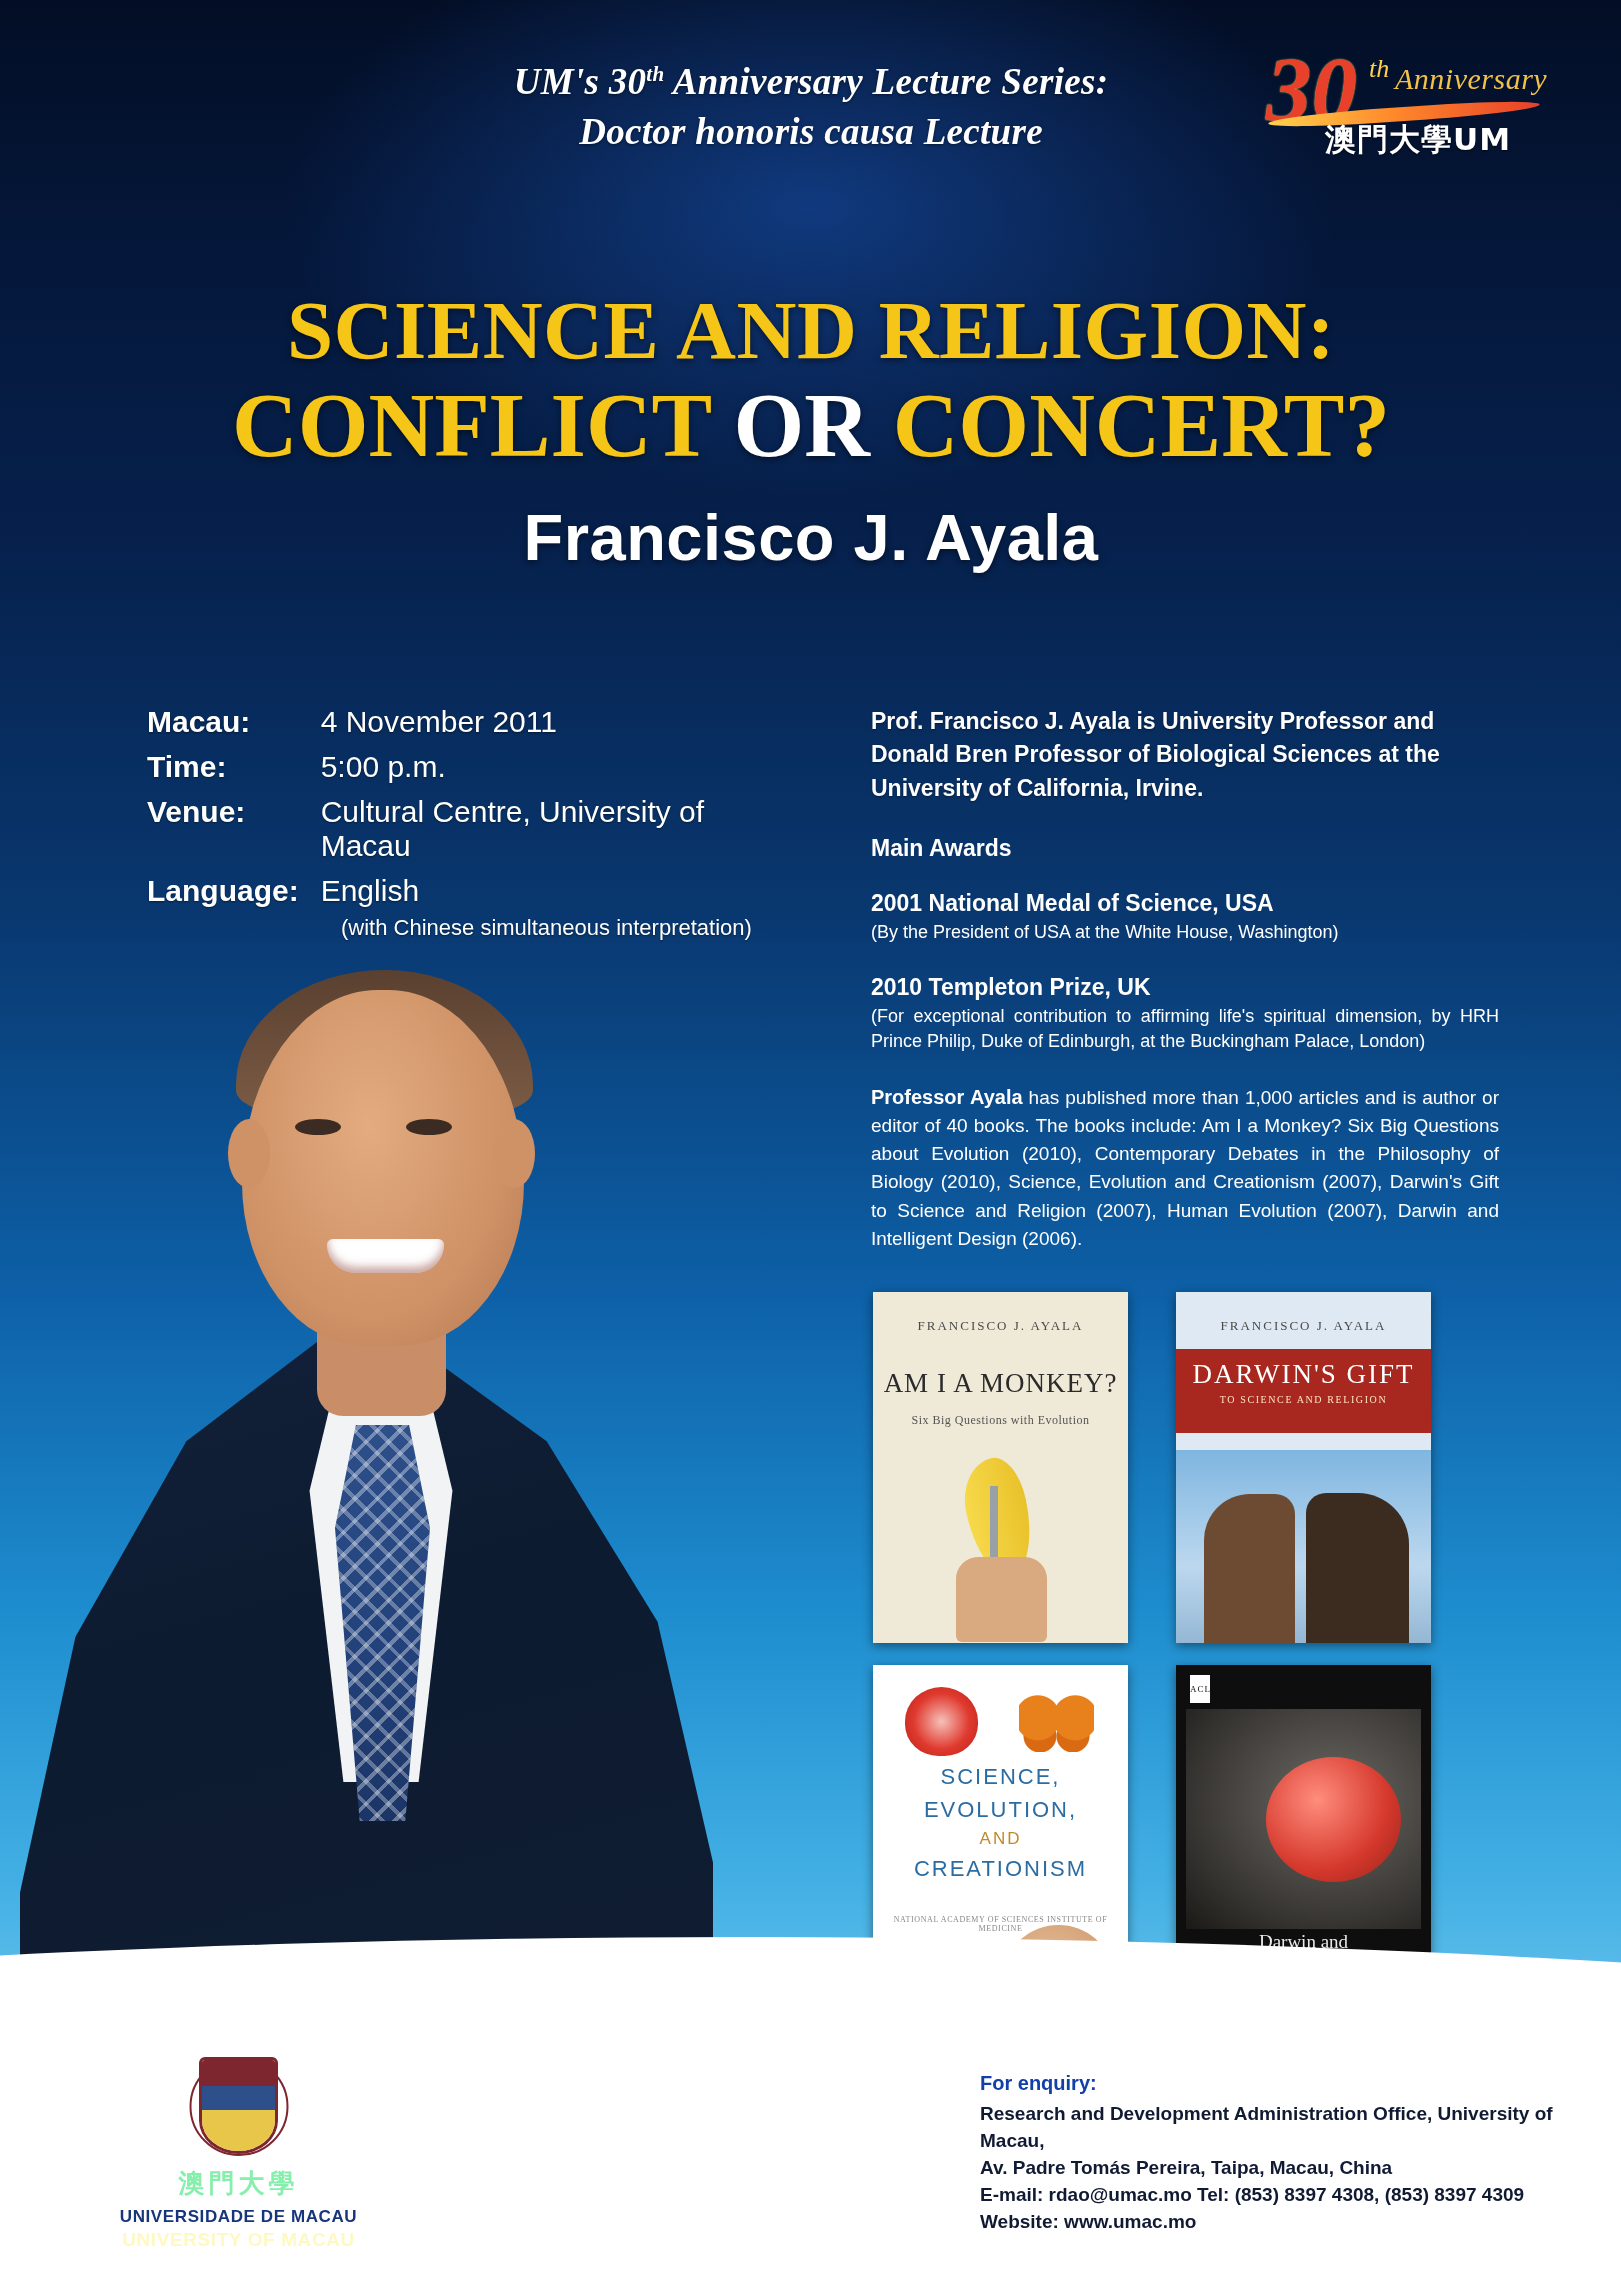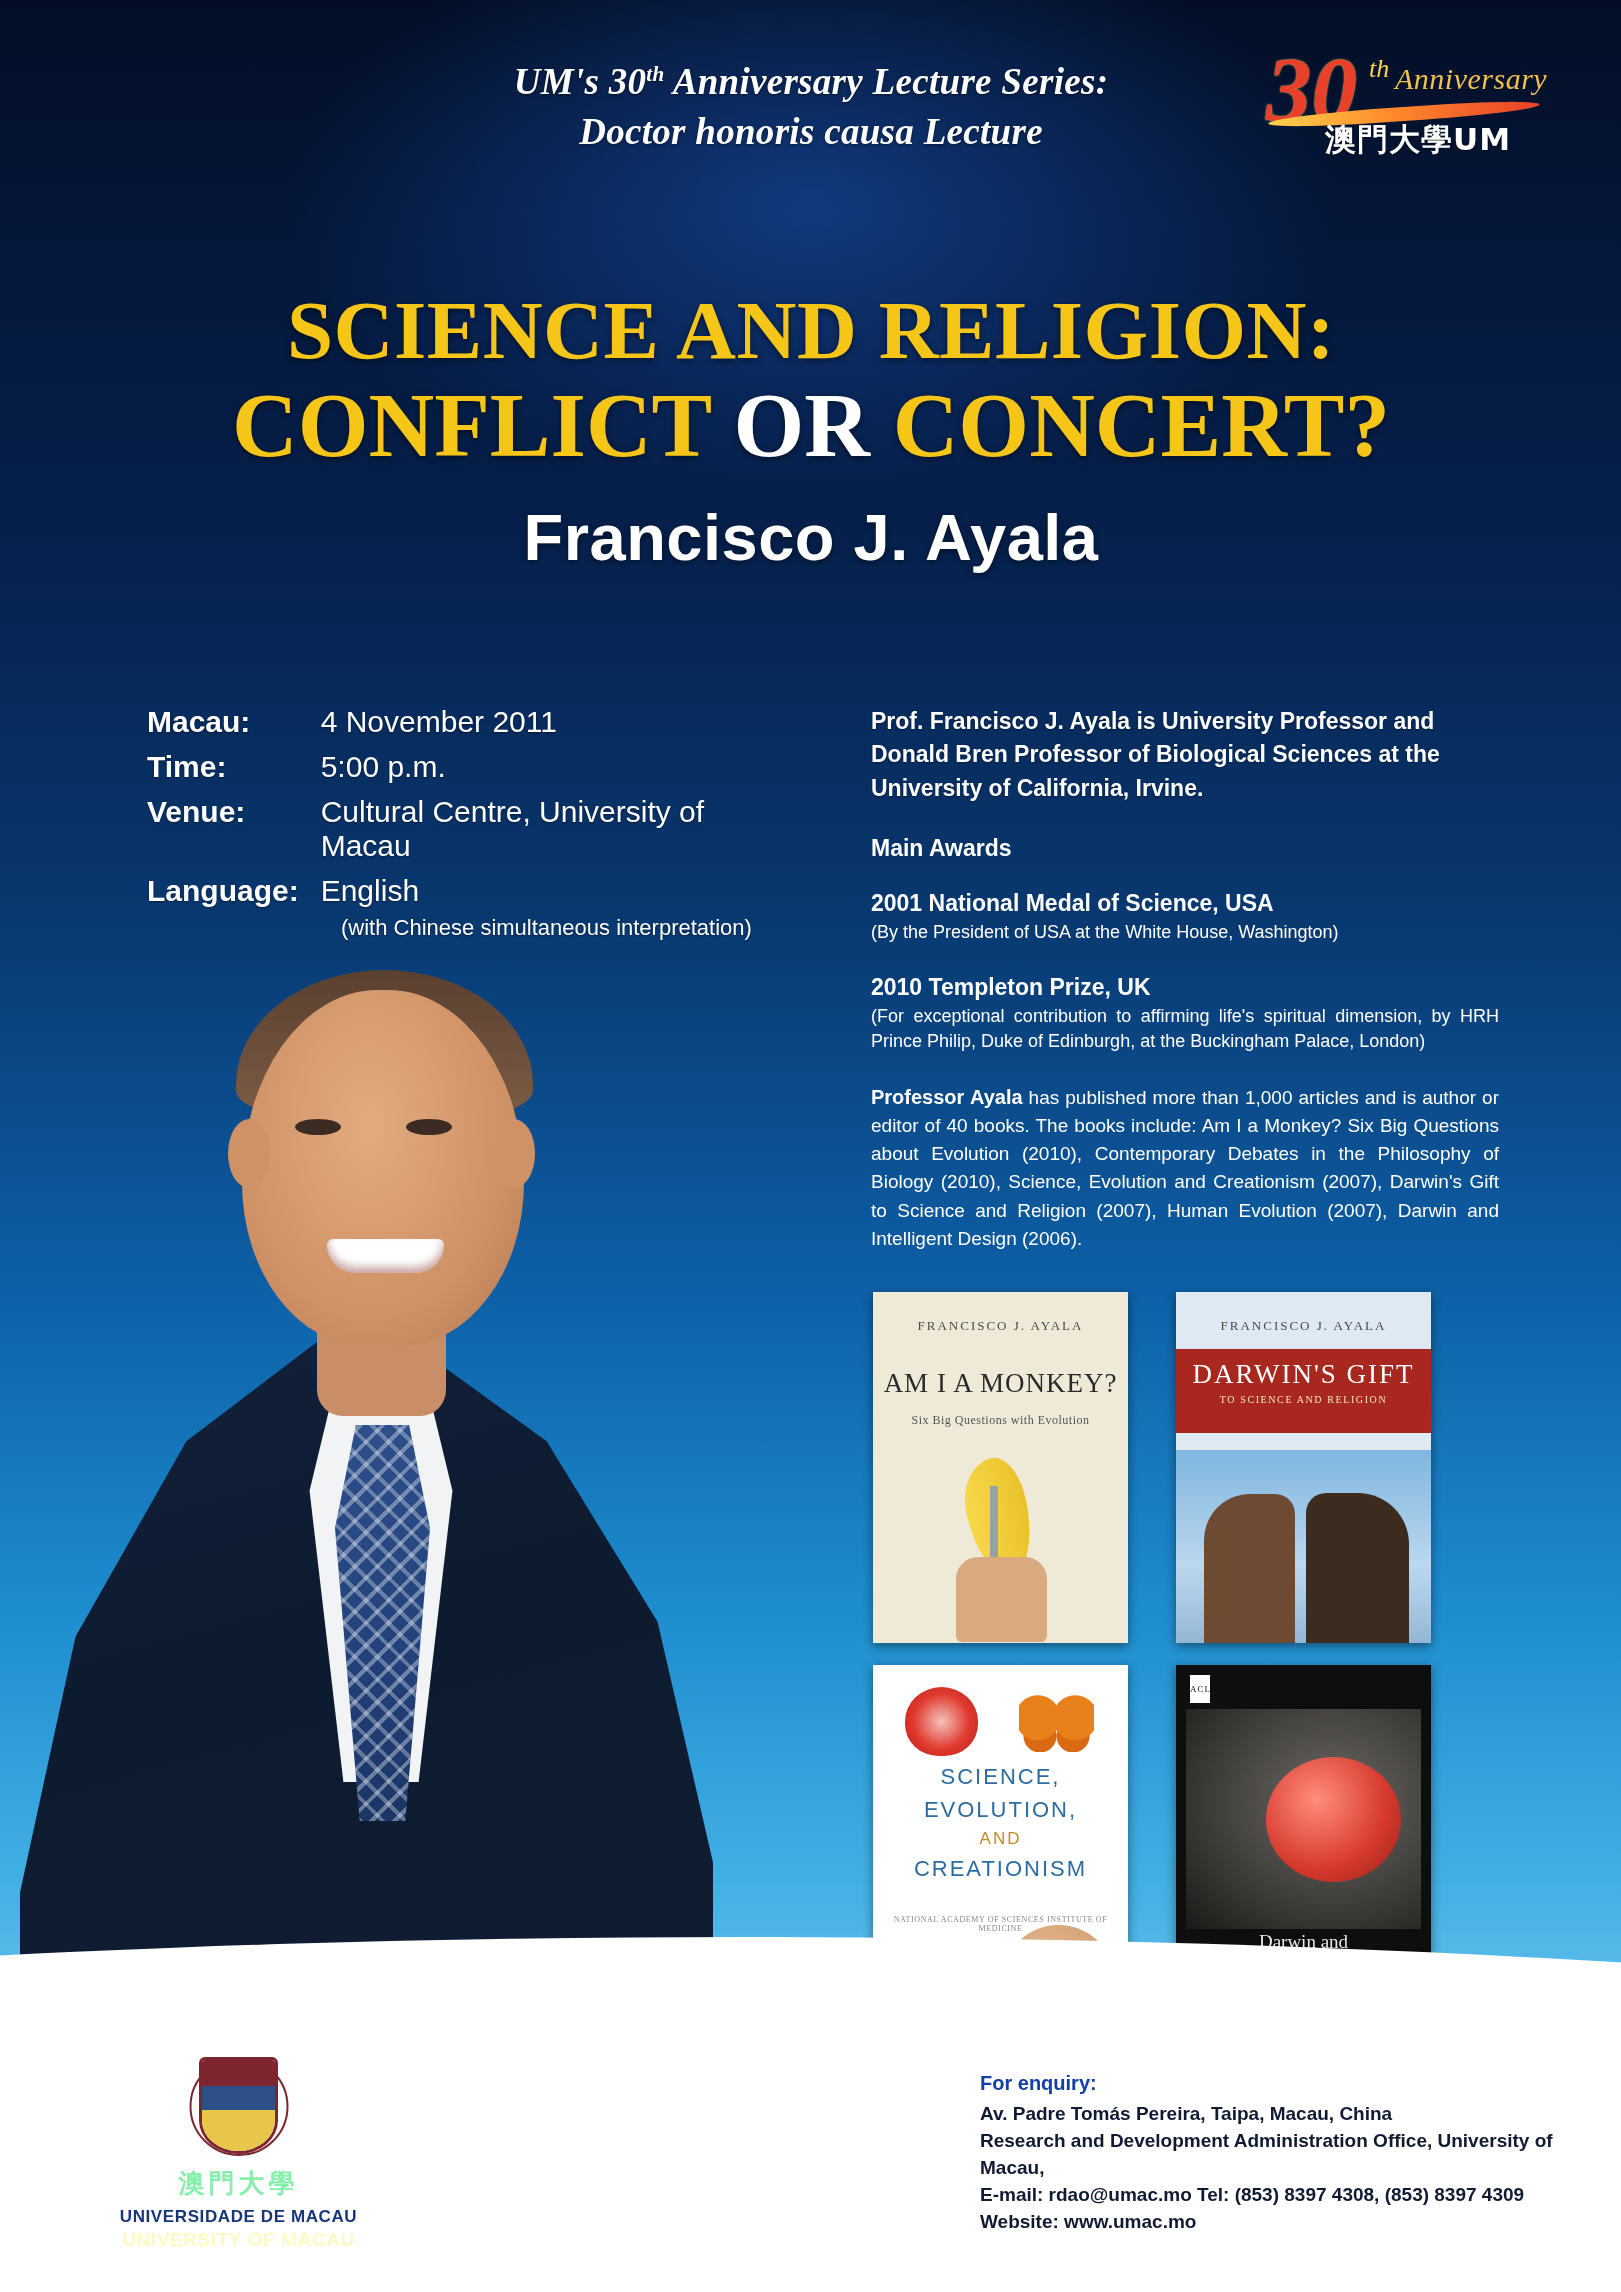--- a/index.html
+++ b/index.html
@@ -695,19 +695,19 @@
         <div class="bot"></div>
       </div>
     </div>
     <div class="um-cn">澳門大學</div>
     <div class="um-pt">UNIVERSIDADE DE MACAU</div>
     <div class="um-en">UNIVERSITY OF MACAU</div>
   </div>
 
   <div class="enquiry">
     <div class="eh">For enquiry:</div>
+    <div class="el">Research and Development Administration Office, University of Macau,</div>
     <div class="el">Av. Padre Tomás Pereira, Taipa, Macau, China</div>
-    <div class="el">Research and Development Administration Office, University of Macau,</div>
     <div class="el">E-mail: rdao@umac.mo   Tel: (853) 8397 4308, (853) 8397 4309</div>
     <div class="el">Website: www.umac.mo</div>
   </div>
 </div>
 
 
 </body></html>

